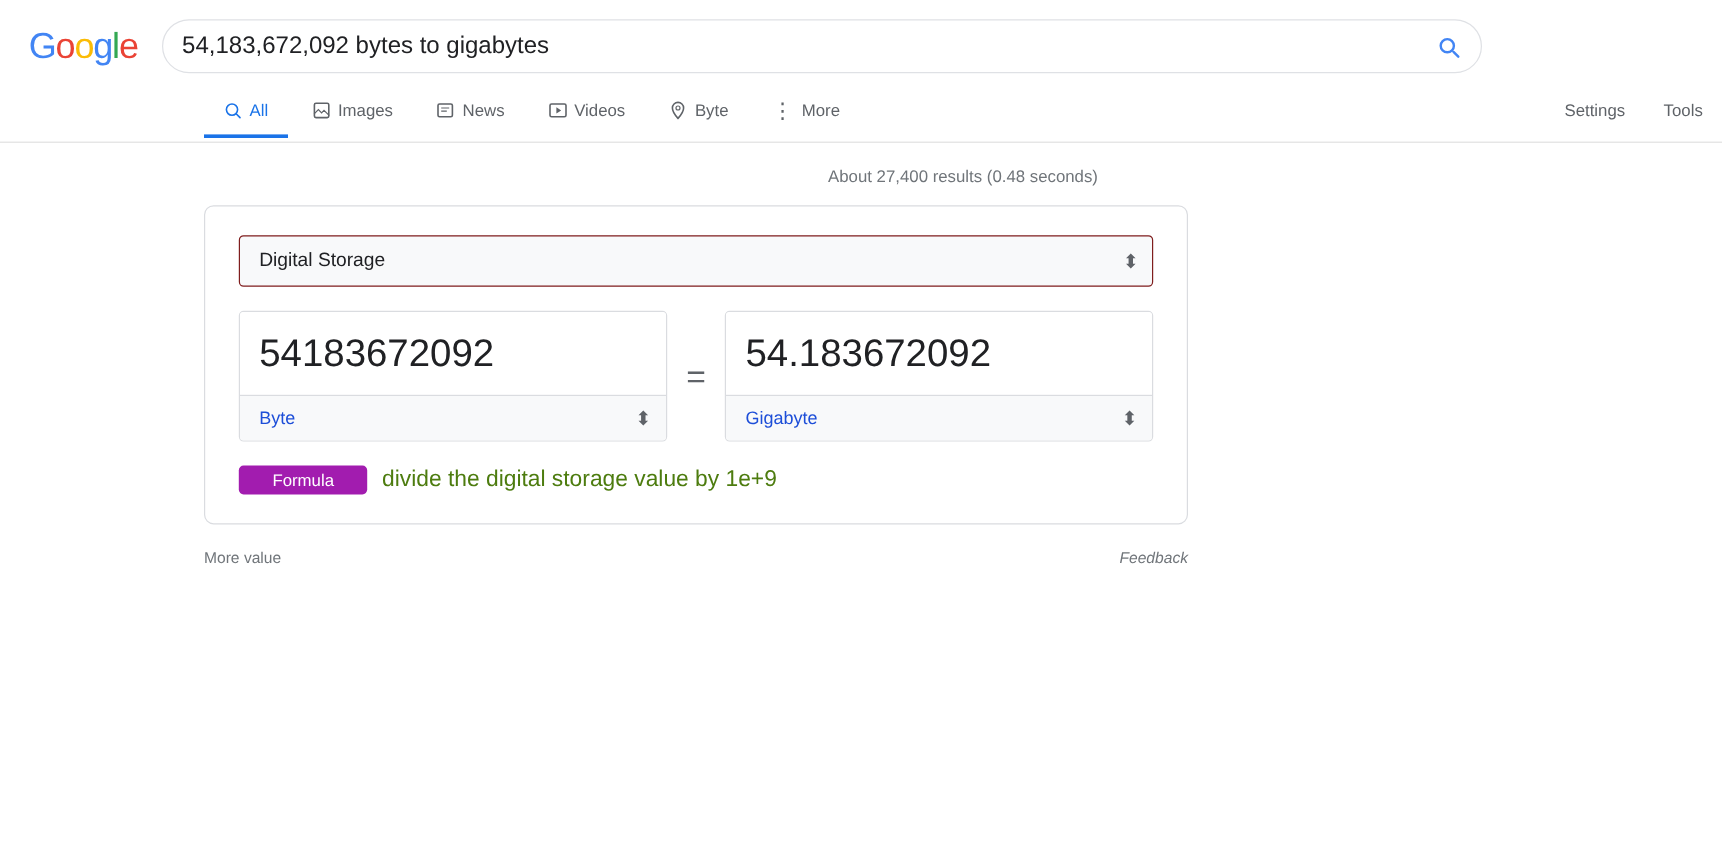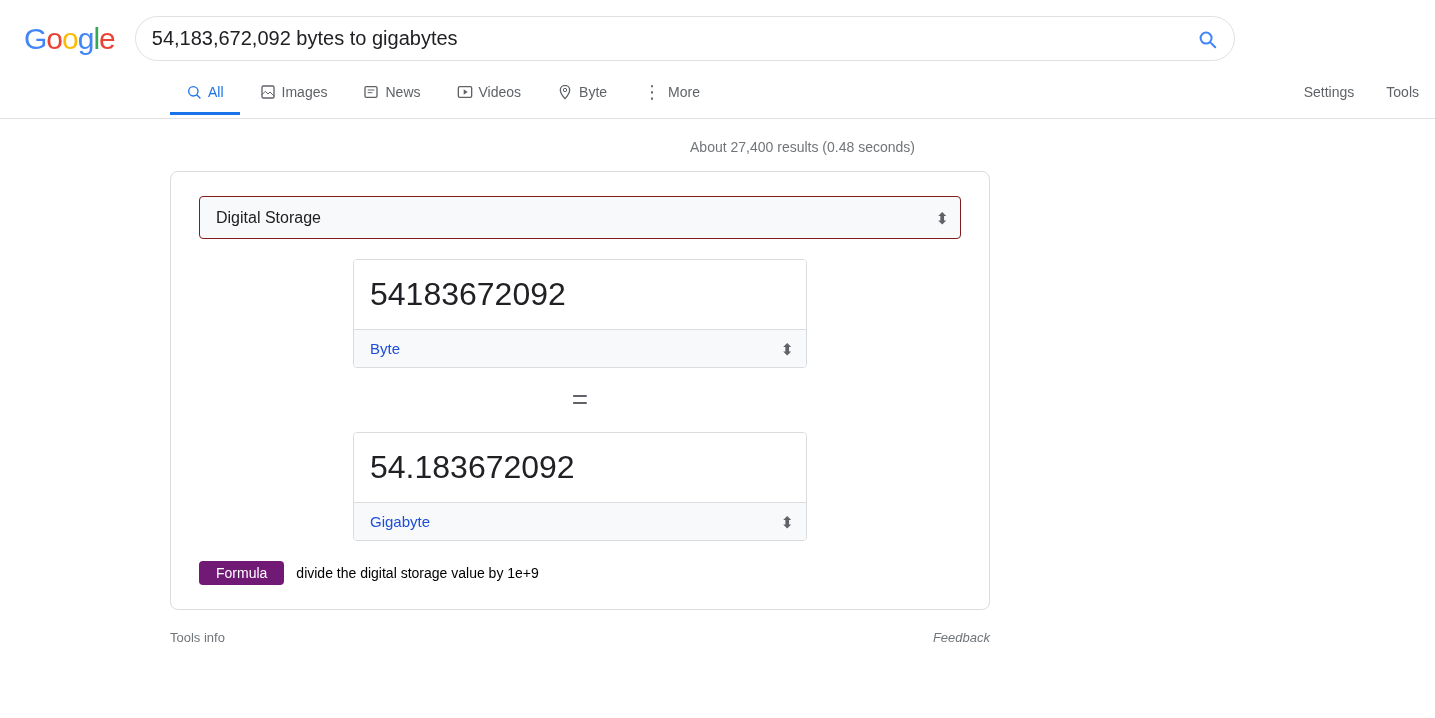--- a/index.html
+++ b/index.html
@@ -143,21 +143,20 @@
       transform: translateY(-50%);
       pointer-events: none;
       color: #5f6368;
     }
 
     .converter-row {
       display: flex;
       align-items: center;
       gap: 16px;
       margin-bottom: 20px;
-      flex-direction: column;
     }
 
     .converter-input-group {
       flex: 1;
       border: 1px solid #dadce0;
       border-radius: 4px;
       overflow: hidden;
     }
 
     .converter-value-input {
@@ -203,31 +202,31 @@
     }
 
     .formula-row {
       display: flex;
       align-items: center;
       gap: 12px;
       margin-top: 8px;
     }
 
     .formula-badge {
-      background: #701a75;
+      background: #a21caf;
       color: #fff;
-      padding: 4px 17px;
+      padding: 4px 28px;
       border-radius: 4px;
       font-size: 14px;
       font-weight: 500;
     }
 
     .formula-text {
-      font-size: 14px;
-      color: #000000;
+      font-size: 19px;
+      color: #4d7c0f;
     }
 
     
     .result-footer {
       display: flex;
       justify-content: space-between;
       padding: 20px 0 0 170px;
       max-width: 990px;
       font-size: 13px;
       color: #70757a;
@@ -399,18 +398,18 @@
 
   <div class="formula-row">
     <span class="formula-badge">Formula</span>
     <span class="formula-text">divide the digital storage value by 1e+9</span>
   </div>
 
 </div>
 
 <div class="result-footer">
   <a class="more-info-link">
-    <span>Tools info</span>
+    <span>More value</span>
   </a>
   <a class="feedback-link">
     <span>Feedback</span>
   </a>
 </div>
 
 </body></html>

